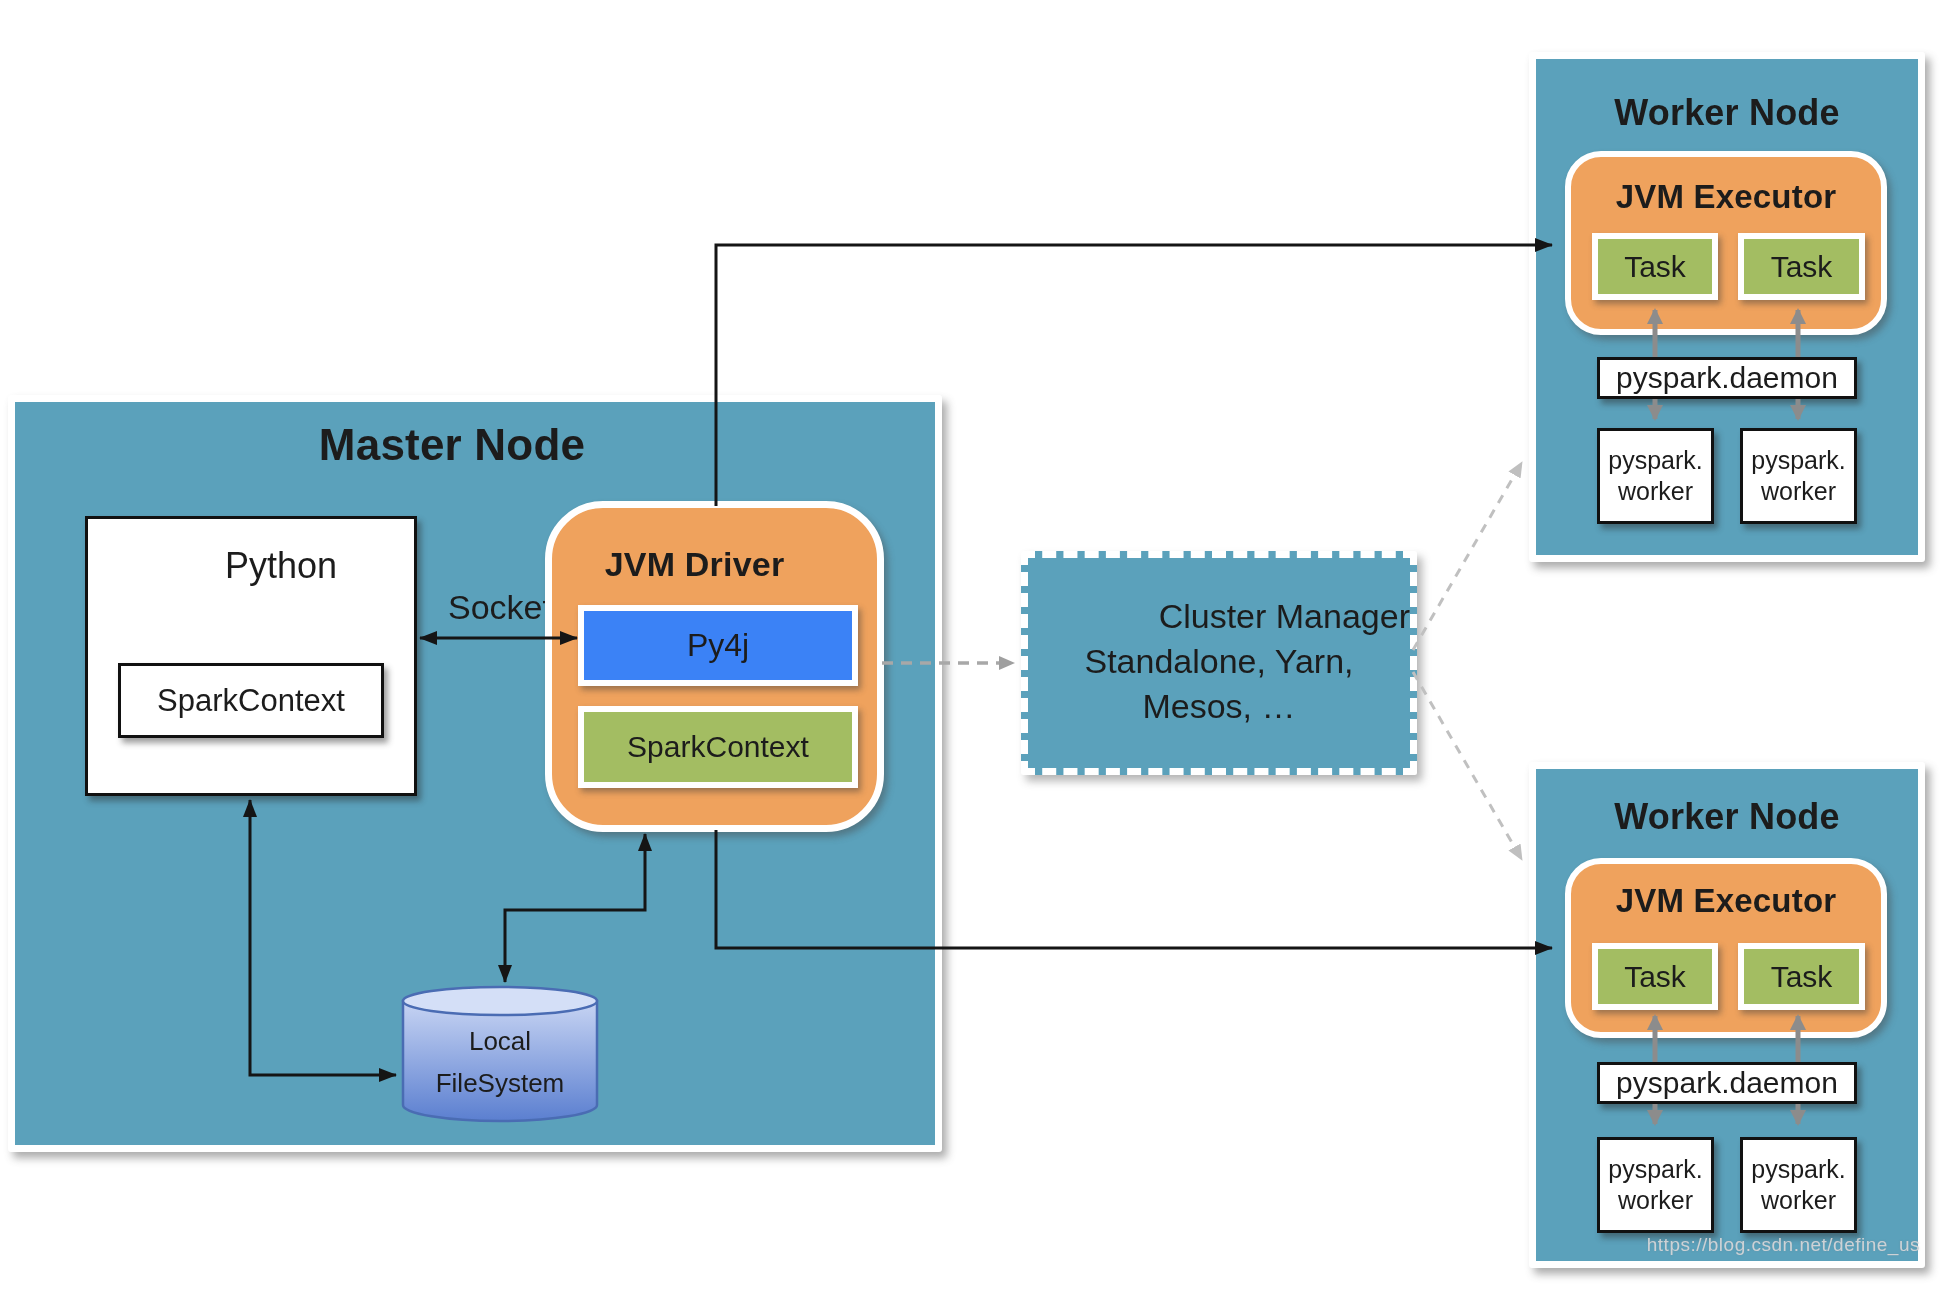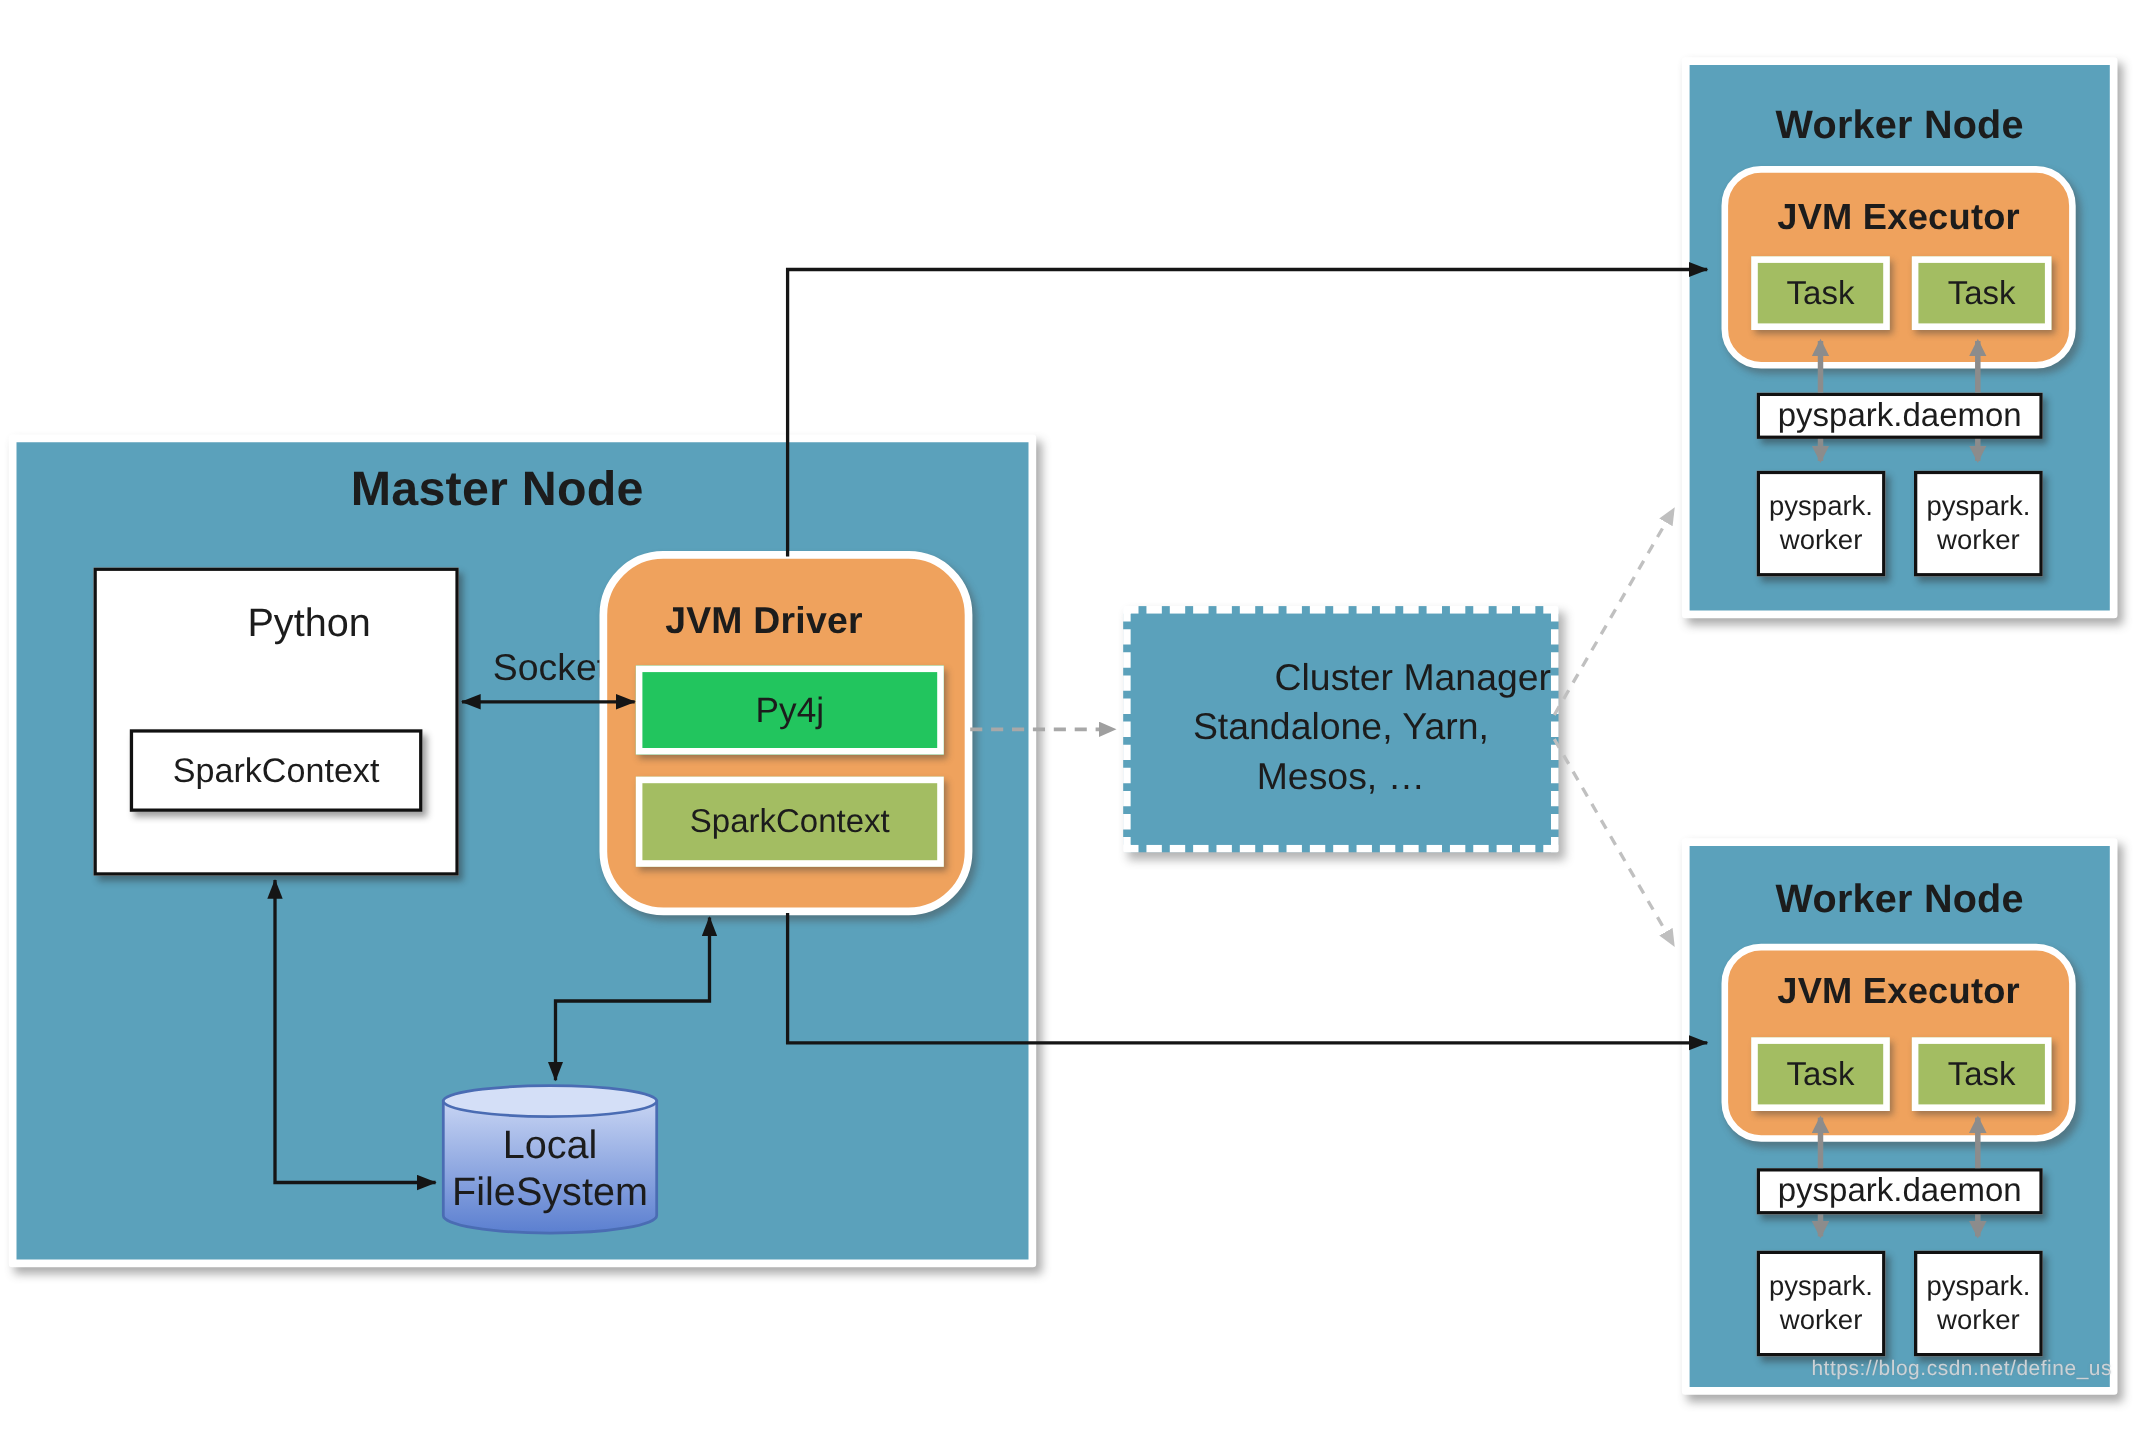--- a/index.html
+++ b/index.html
@@ -27,21 +27,21 @@
   .framebox{
     border:6px solid #ffffff;
     box-shadow:3px 4px 6px rgba(60,60,60,.45);
   }
   .ctr{display:flex;align-items:center;justify-content:center;text-align:center;}
   .title{font-weight:600;letter-spacing:.2px;}
   .t38{font-size:44px;} .t36{font-size:36px;} .t34{font-size:34px;}
   .t33{font-size:33px;} .t32{font-size:32px;} .t31{font-size:31px;}
   .t30{font-size:30px;} .t25{font-size:25px;line-height:31px;} .t24{font-size:30px;}
   #arrows{position:absolute;left:0;top:0;z-index:8;pointer-events:none;}
-  .cyl-text{z-index:9;font-size:36px;line-height:38px;}
+  .cyl-text{z-index:9;font-size:26px;line-height:38px;}
   #watermark{
     z-index:10;font-size:19px;color:#cdd2d6;letter-spacing:.5px;
     text-shadow:0 0 2px rgba(120,130,135,.35);white-space:nowrap;
   }
 </style>
 </head>
 <body>
 
 <div id="stage">
 
@@ -49,21 +49,21 @@
   <div class="abs title t38" style="left:252px;top:420px;width:400px;text-align:center;">Master Node</div>
 
   <div class="abs whitebox" style="left:85px;top:516px;width:332px;height:280px;"></div>
   <div class="abs t36" style="left:85px;top:545px;width:392px;text-align:center;">Python</div>
   <div class="abs whitebox ctr t31" style="left:118px;top:663px;width:266px;height:75px;">SparkContext</div>
 
   <div class="abs t34" style="left:420px;top:588px;width:160px;text-align:center;">Socket</div>
 
   <div class="abs orange-round" style="left:545px;top:501px;width:339px;height:331px;border-radius:58px;border-width:7px;"></div>
   <div class="abs title t34" style="left:532px;top:545px;width:325px;text-align:center;">JVM Driver</div>
-  <div class="abs framebox ctr t32" style="left:578px;top:605px;width:280px;height:81px;background:#22c55e;">Py4j</div>
+  <div class="abs framebox ctr t32" style="left:578px;top:605px;width:280px;height:81px;background:#3b82f6;">Py4j</div>
   <div class="abs framebox ctr t30" style="left:578px;top:706px;width:280px;height:82px;background:#a3bd62;">SparkContext</div>
 
   <div class="abs ctr cyl-text" style="left:403px;top:1022px;width:194px;">Local</div>
   <div class="abs ctr cyl-text" style="left:403px;top:1064px;width:194px;">FileSystem</div>
 
   <div class="abs panel-dashed" style="left:1021px;top:551px;width:396px;height:224px;"></div>
   <div class="abs t34" style="left:1028px;top:597px;width:382px;text-align:right;">Cluster Manager</div>
   <div class="abs t34" style="left:1028px;top:642px;width:382px;text-align:center;">Standalone, Yarn,</div>
   <div class="abs t34" style="left:1028px;top:687px;width:382px;text-align:center;">Mesos, …</div>
 

